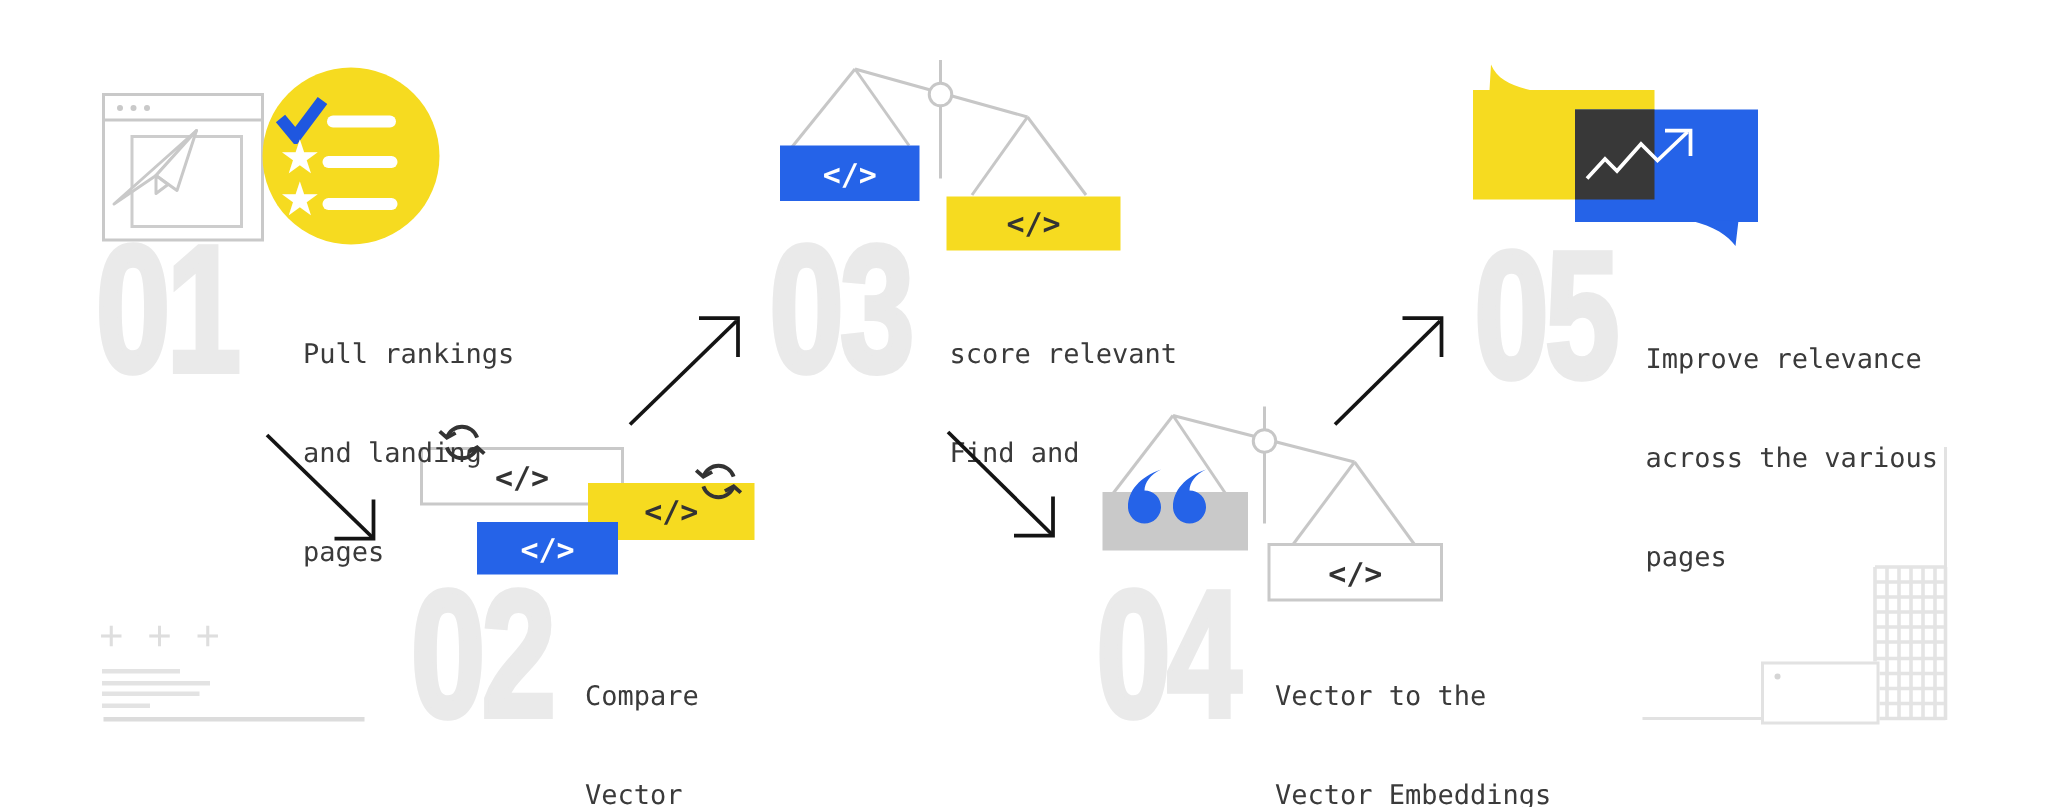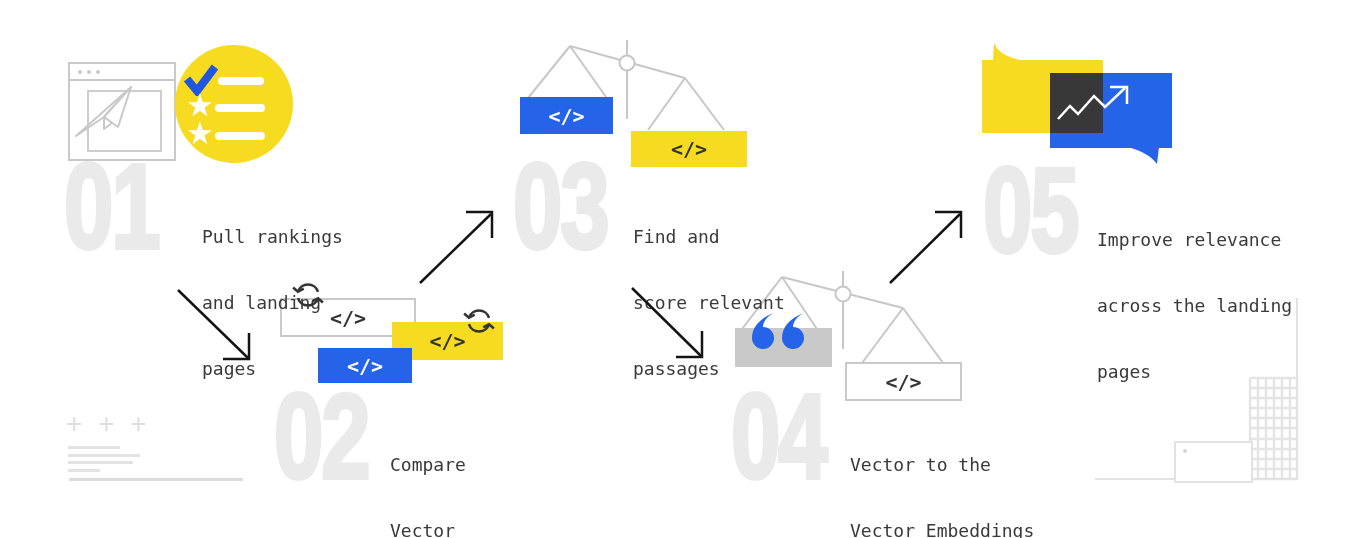--- a/index.html
+++ b/index.html
@@ -166,23 +166,22 @@
 
   <div class="codebox cb-blue" style="left:520px;top:97px;width:93px;height:37px;">
     <span>&lt;/&gt;</span>
   </div>
   <div class="codebox cb-yellow" style="left:631px;top:131px;width:116px;height:36px;">
     <span>&lt;/&gt;</span>
   </div>
 
   <div class="num" style="left:513px;top:146px;">03</div>
   <div class="label" style="left:633px;top:182px;">
+    <div>score relevant</div>
     <div>Find and</div>
-    <div>score relevant</div>
-    <div>passages</div>
   </div>
 
   <div class="quotebox"></div>
   <svg class="abs" style="left:750px;top:311px;z-index:3;" width="70" height="45">
     <g fill="#2563e8">
       <path d="M24,2 C10,7 2,16 2,27 a11,11 0 1 0 11,-11 C13,11 17,5 24,2 Z"></path>
       <path d="M54,2 C40,7 32,16 32,27 a11,11 0 1 0 11,-11 C43,11 47,5 54,2 Z"></path>
     </g>
   </svg>
   <div class="codebox cb-outline" style="left:845px;top:362px;width:113px;height:35px;">
@@ -202,21 +201,21 @@
   </svg>
   <div class="bubble b-blue"></div>
   <svg class="abs" style="left:1123px;top:144px;z-index:3;" width="45" height="24">
     <path d="M4,3 C20,7 29,13 34,20 L36,3 Z" fill="#2563e8"></path>
   </svg>
   <div class="bubble b-dark"></div>
 
   <div class="num" style="left:983px;top:150px;">05</div>
   <div class="label" style="left:1097px;top:185px;">
     <div>Improve relevance</div>
-    <div>across the landing</div>
+    <div>across the various</div>
     <div>pages</div>
   </div>
 
   <div class="plus">+ + +</div>
   <div class="dline" style="left:68px;top:446px;width:52px;"></div>
   <div class="dline" style="left:68px;top:454px;width:72px;"></div>
   <div class="dline" style="left:68px;top:461px;width:65px;"></div>
   <div class="dline" style="left:68px;top:469px;width:32px;"></div>
   <div class="dline" style="left:69px;top:478px;width:174px;background:#dcdcdc;"></div>
   <div class="deco-rect"></div>

